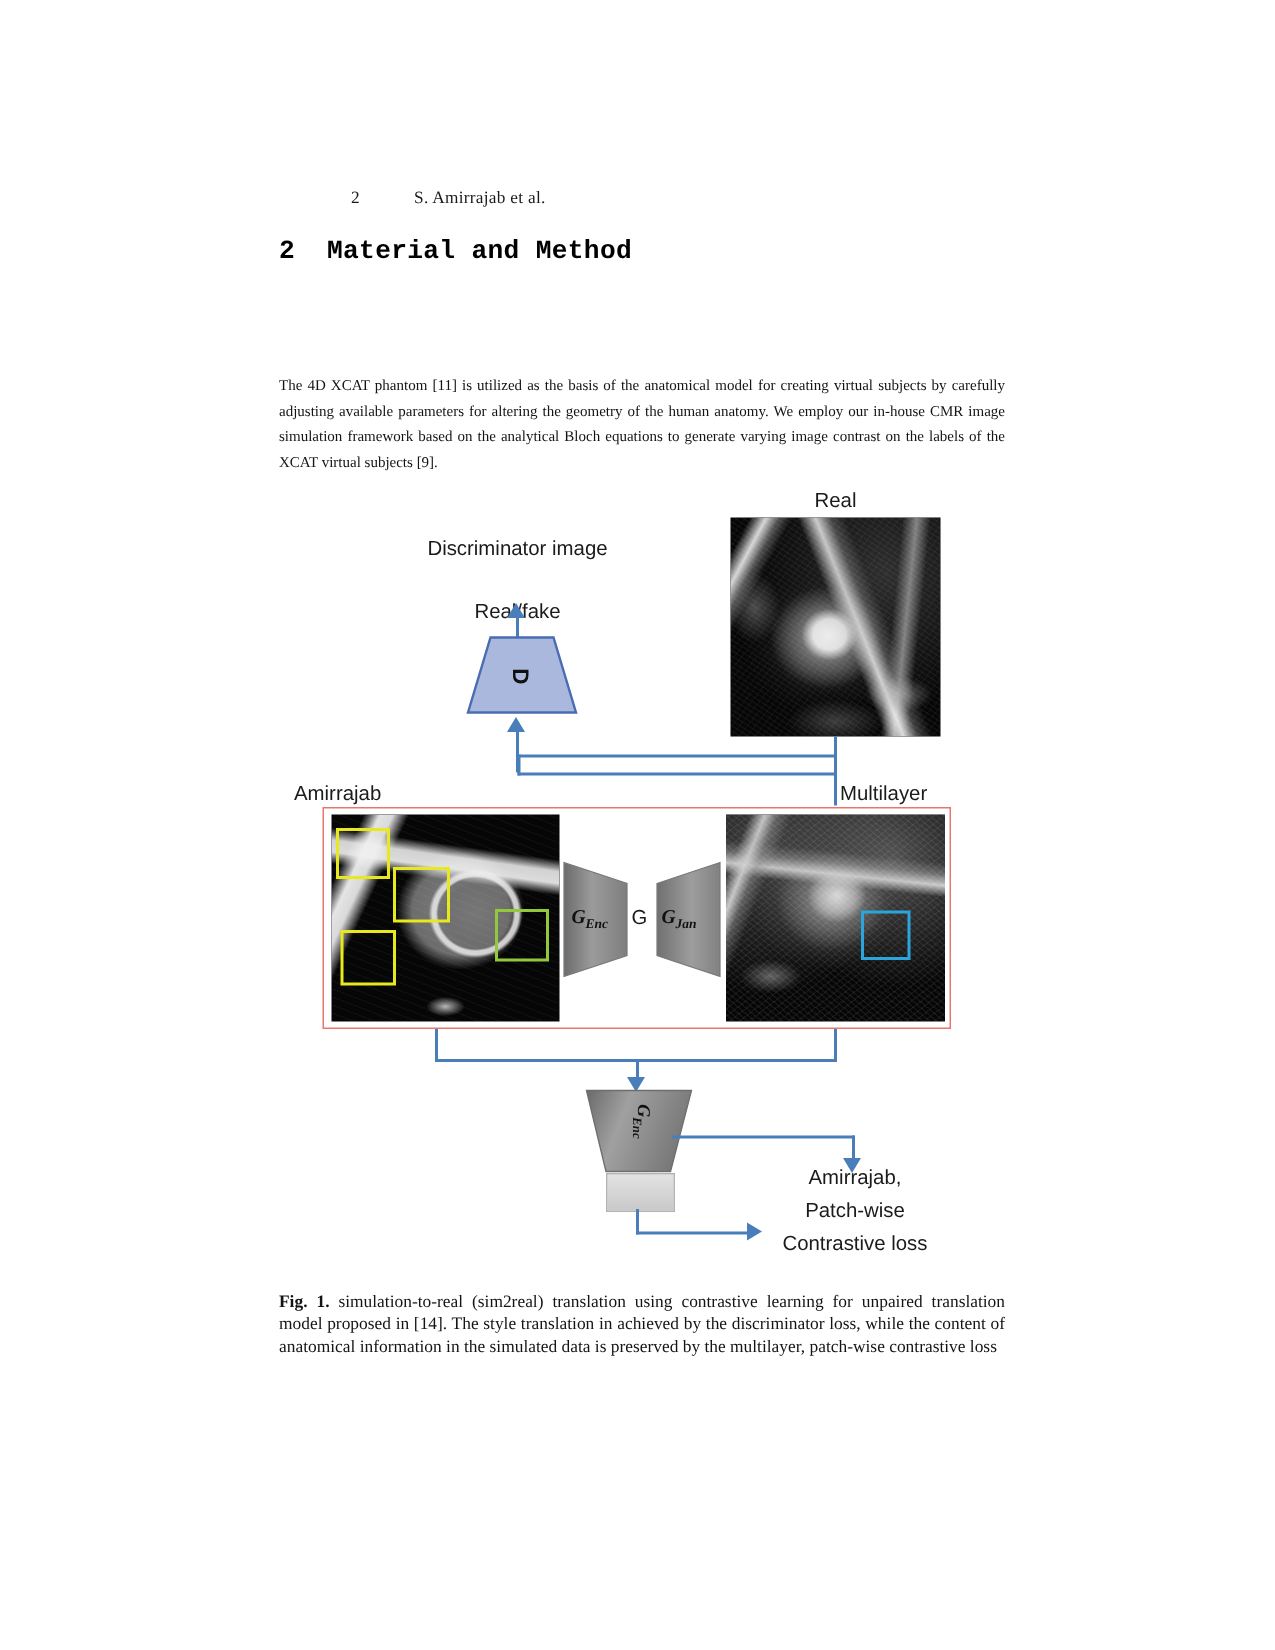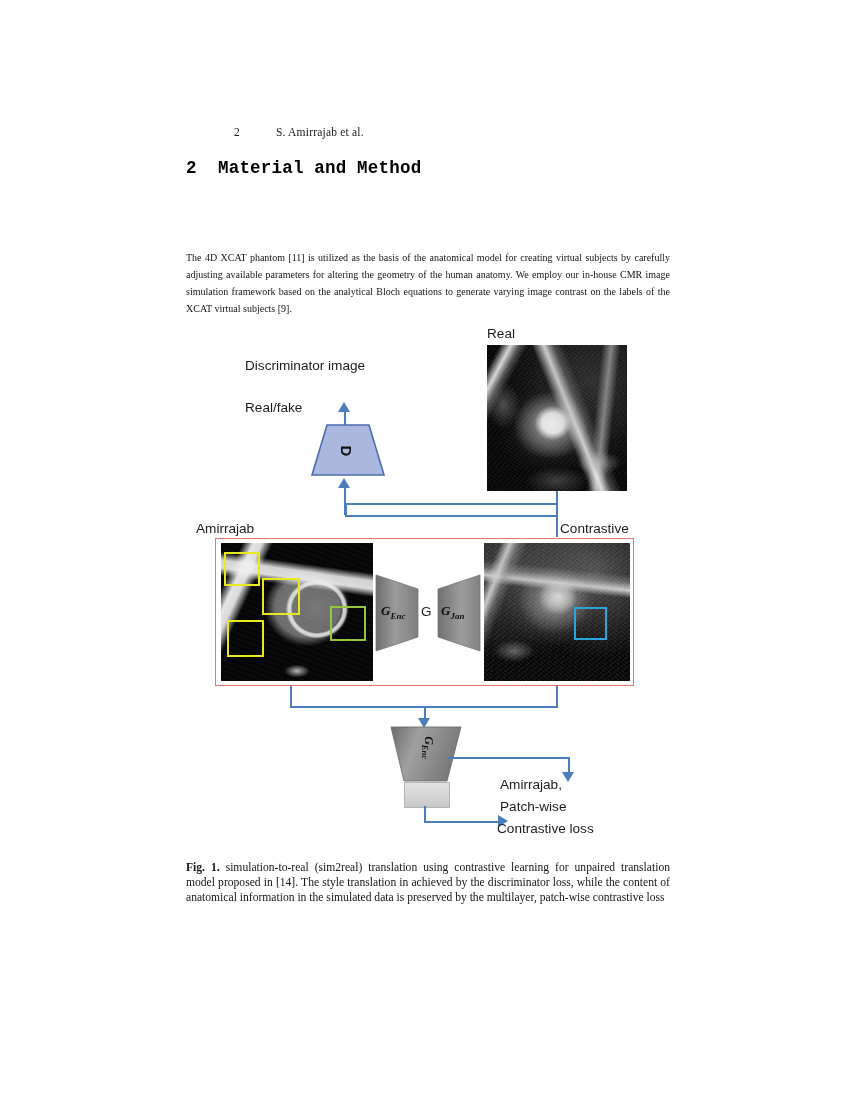--- a/index.html
+++ b/index.html
@@ -39,21 +39,21 @@
 
   
   .figure{position:absolute;left:0;top:0;width:850px;height:1100px;pointer-events:none;}
   .figure > *{pointer-events:auto;}
 
   .fig-label{
     position:absolute;
     font-family:"Liberation Sans", sans-serif;
     font-size:13.6px;color:#1b1b1b;white-space:nowrap;
   }
-  .fig-label.center{}
+  .fig-label.center{text-align:center;}
 
   
   .mri{position:absolute;background:#060606;overflow:hidden;}
   .mri .g{position:absolute;inset:0;}
 
   
   .mri-real .g1{
     background:
       radial-gradient(ellipse 26px 24px at 66px 78px, rgba(255,255,255,.98) 0%, rgba(250,250,250,.9) 42%, rgba(120,120,120,.25) 72%, rgba(0,0,0,0) 88%),
       radial-gradient(ellipse 44px 40px at 64px 80px, rgba(168,168,168,.85) 0%, rgba(120,120,120,.55) 55%, rgba(20,20,20,0) 85%),
@@ -206,21 +206,21 @@
     <div class="arrowhead up" style="left:338px;top:478px;"></div>
 
     <div class="ln v" style="left:556px;top:491px;height:14px;"></div>
     <div class="ln h" style="left:345px;top:503px;width:213px;"></div>
 
     <div class="ln v" style="left:556px;top:503px;height:34px;"></div>
     <div class="ln h" style="left:345px;top:515px;width:213px;"></div>
     <div class="ln v" style="left:345px;top:503px;height:14px;"></div>
 
     <div class="fig-label" style="left:196px;top:521px;">Amirrajab</div>
-    <div class="fig-label" style="left:560px;top:521px;">Contrastive</div>
+    <div class="fig-label" style="left:560px;top:521px;">Multilayer</div>
 
     <div class="redbox" style="left:215px;top:538px;width:419px;height:148px;"></div>
 
     <div class="mri mri-sim" style="left:221px;top:543px;width:152px;height:138px;">
       <div class="g g1"></div>
         <div class="g g2"></div>
         <div class="g g3"></div>
         <div class="g noise"></div>
     </div>
 

